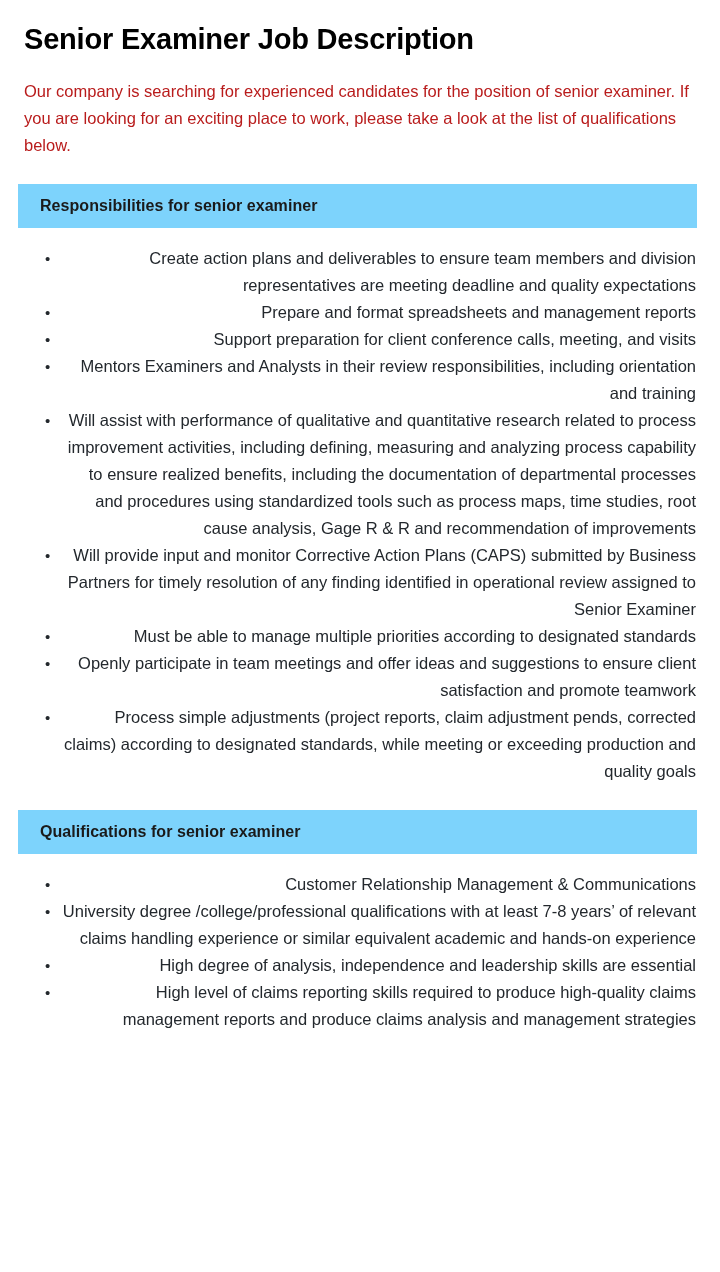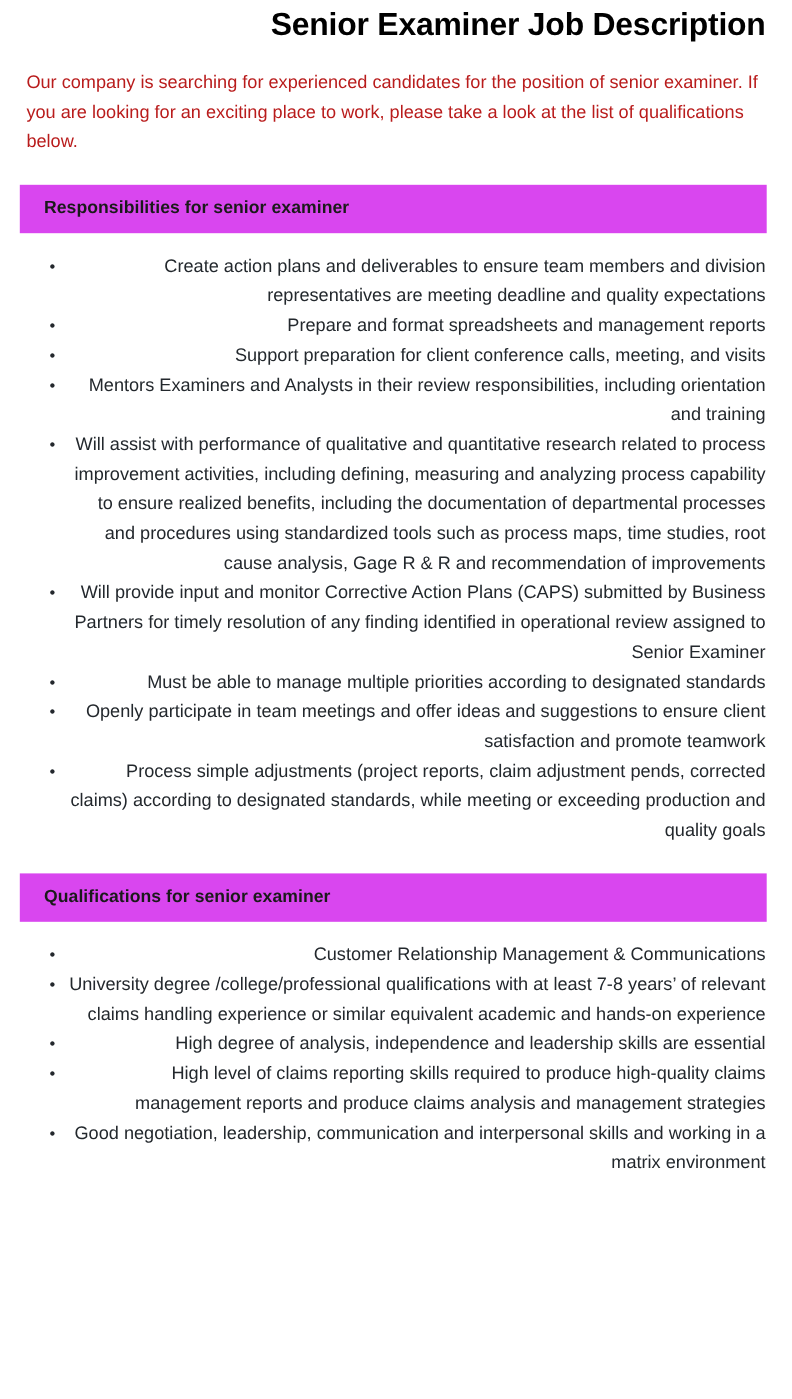--- a/index.html
+++ b/index.html
@@ -15,42 +15,42 @@
     -webkit-font-smoothing: antialiased;
   }
   .page {
     width: 720px;
     box-sizing: border-box;
     padding: 0;
     position: relative;
   }
   .doc-title {
     margin: 0;
-    padding: 4px 24px 0 24px;
-    text-align: right;
+    padding: 20px 24px 0 24px;
+    text-align: left;
     font-size: 29px;
     line-height: 38px;
     font-weight: 700;
     letter-spacing: -0.2px;
     color: #000000;
   }
   .intro {
     margin: 0;
     padding: 20px 24px 0 24px;
     font-size: 16.5px;
     line-height: 27px;
     color: #b91c1c;
   }
   .section {
     margin: 0;
     padding: 0;
   }
   .section-header {
     margin: 25px 23px 0 18px;
-    background: #d946ef;
+    background: #7dd3fc;
     padding: 12px 0 12px 22px;
     box-sizing: border-box;
   }
   .section-header-text {
     font-size: 16px;
     line-height: 20px;
     font-weight: 700;
     color: #1a1a1a;
     letter-spacing: 0.05px;
   }
@@ -110,17 +110,16 @@
 
   <section class="section qualifications">
     <div class="section-header">
       <span class="section-header-text">Qualifications for senior examiner</span>
     </div>
     <ul class="bullets" id="list-qualifications">
         <li>Customer Relationship Management &amp; Communications</li>
         <li>University degree /college/professional qualifications with at least 7-8 years’ of relevant claims handling experience or similar equivalent academic and hands-on experience</li>
         <li>High degree of analysis, independence and leadership skills are essential</li>
         <li>High level of claims reporting skills required to produce high-quality claims management reports and produce claims analysis and management strategies</li>
-        <li>Good negotiation, leadership, communication and interpersonal skills and working in a matrix environment</li>
       </ul>
   </section>
 
 </div>
 
 </body></html>

